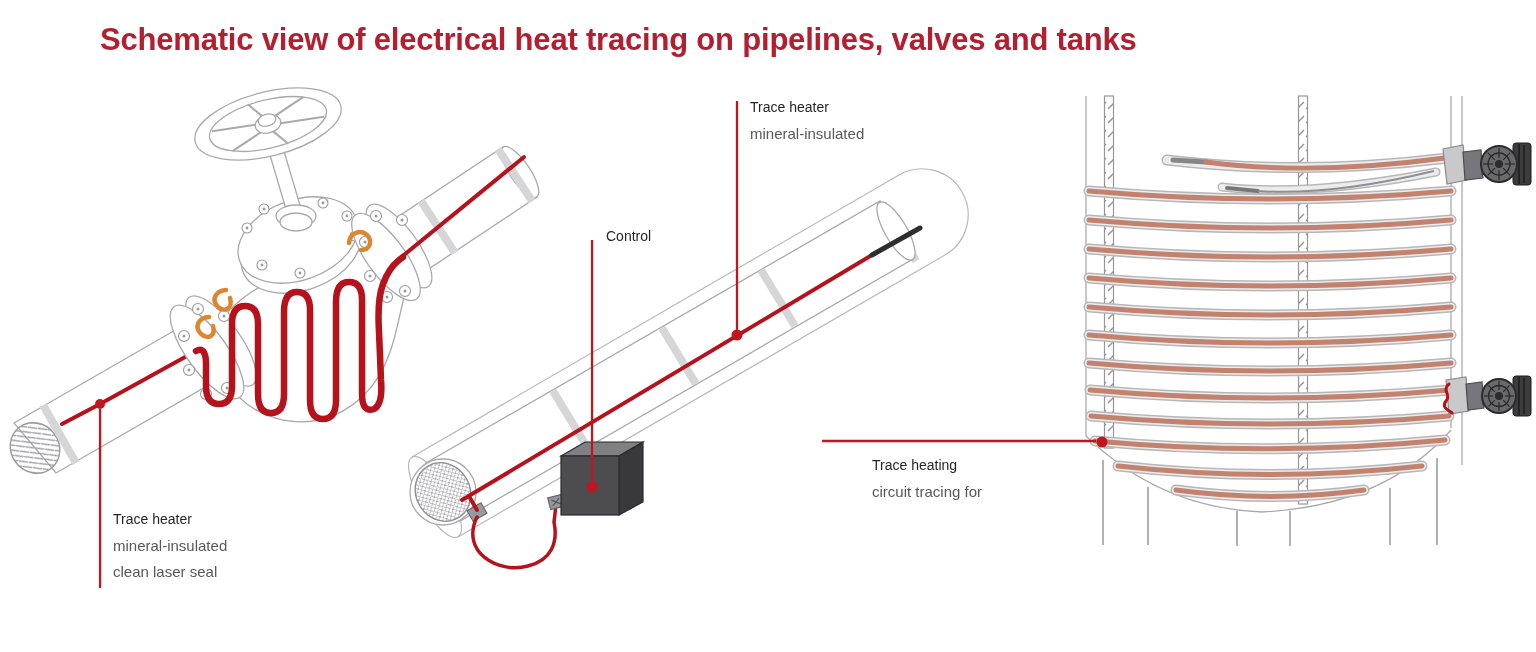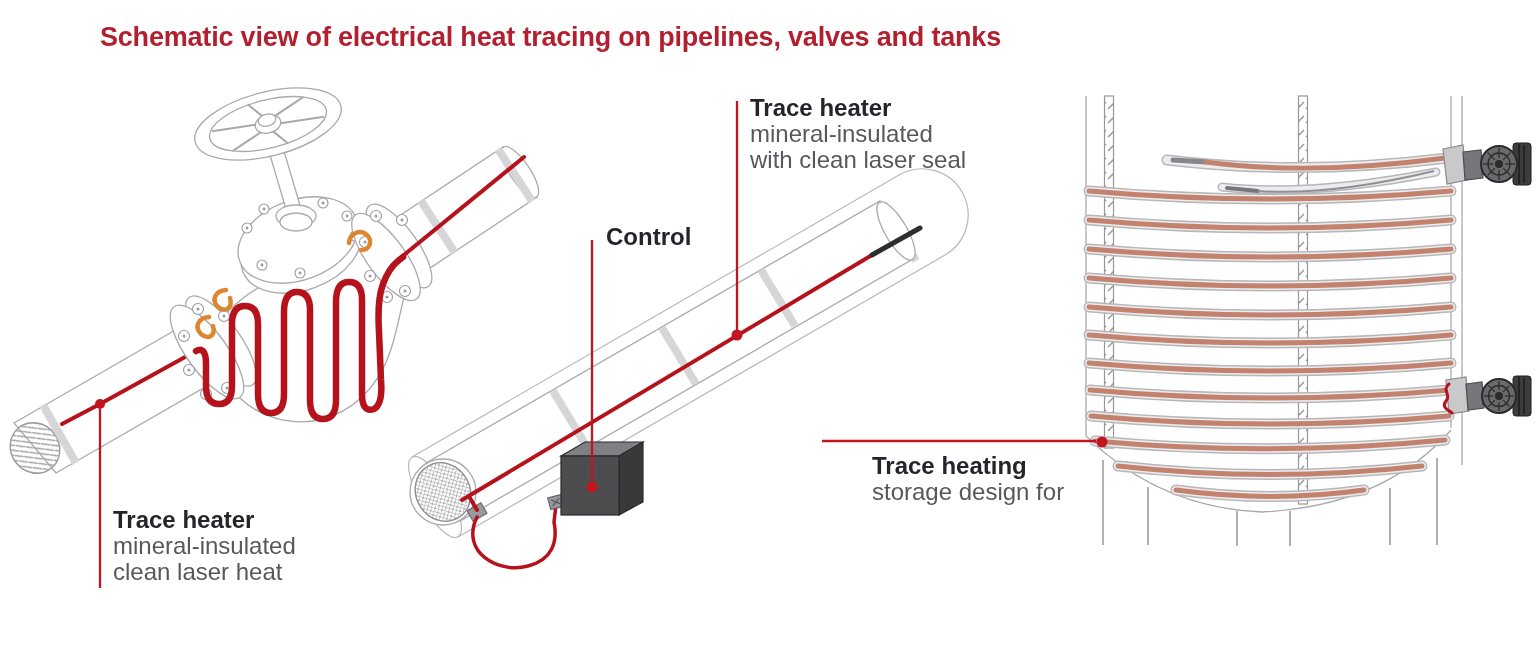--- a/index.html
+++ b/index.html
@@ -1,23 +1,23 @@
 <!DOCTYPE html>
 <html style="--title_red: #b31f2f; --trace_red: #b5121c; --leader_red: #c3151f; --clip_orange: #dd8630; --coil_salmon: #c2826d; --text_dark: #26242a; --text_gray: #58585c; --outline_gray: #a9a9ad; --control_box_gray: #4d4d50;"><head>
 <meta charset="utf-8">
 <style>
   html,body{margin:0;padding:0;background:#fff;}
   #canvas{position:relative;width:1536px;height:652px;background:#fff;overflow:hidden;
           font-family:"Liberation Sans",sans-serif;}
   #art{position:absolute;left:0;top:0;}
-  .title{position:absolute;left:100px;top:22px;font-size:27px;font-weight:bold;
+  .title{position:absolute;left:100px;top:22px;font-size:31px;font-weight:bold;
          letter-spacing:-0.2px;color:var(--title_red);white-space:nowrap;}
   .lbl{position:absolute;white-space:nowrap;}
-  .lbl .h{font-size:24px;font-weight:bold;color:var(--text_dark);line-height:27px;}
-  .lbl .s{font-size:24px;color:var(--text_gray);line-height:26px;}
+  .lbl .h{font-size:14px;font-weight:normal;color:var(--text_dark);line-height:27px;}
+  .lbl .s{font-size:15px;color:var(--text_gray);line-height:26px;}
   
   .outline{fill:#fff;stroke:var(--outline_gray);stroke-width:1.3px;}
   .noline{fill:none;stroke:var(--outline_gray);stroke-width:1.3px;}
   .thin{fill:none;stroke:#b9b9bc;stroke-width:1.2px;}
   .trace{stroke:var(--trace_red);fill:none;stroke-linecap:round;stroke-linejoin:round;}
   .w4{stroke-width:4px;} .w65{stroke-width:6.5px;} .w35{stroke-width:3.5px;} .w3{stroke-width:3px;}
   .leader{stroke:var(--leader_red);stroke-width:2.3px;fill:none;}
   .dot{fill:var(--leader_red);}
   .clip{stroke:var(--clip_orange);stroke-width:4.5px;fill:none;stroke-linecap:round;}
   .band{stroke:#d6d6d8;stroke-width:8px;fill:none;}
@@ -354,31 +354,30 @@
       <circle class="dot" cx="1102" cy="442" r="5.5"></circle>
     </g>
   </g>
 </svg>
 
 <div class="title">Schematic view of electrical heat tracing on pipelines, valves and tanks</div>
 
 <div class="lbl" style="left:113px;top:506px">
   <div class="h">Trace heater</div>
   <div class="s">mineral-insulated</div>
-  <div class="s">clean laser heat</div>
+  <div class="s">clean laser seal</div>
 </div>
 
 <div class="lbl" style="left:750px;top:94px">
   <div class="h">Trace heater</div>
   <div class="s">mineral-insulated</div>
-  <div class="s">with clean laser seal</div>
 </div>
 
 <div class="lbl" style="left:606px;top:223px">
   <div class="h">Control</div>
 </div>
 
 <div class="lbl" style="left:872px;top:452px">
   <div class="h">Trace heating</div>
-  <div class="s">storage design for</div>
+  <div class="s">circuit tracing for</div>
 </div>
 
 </div>
 
 </body></html>

